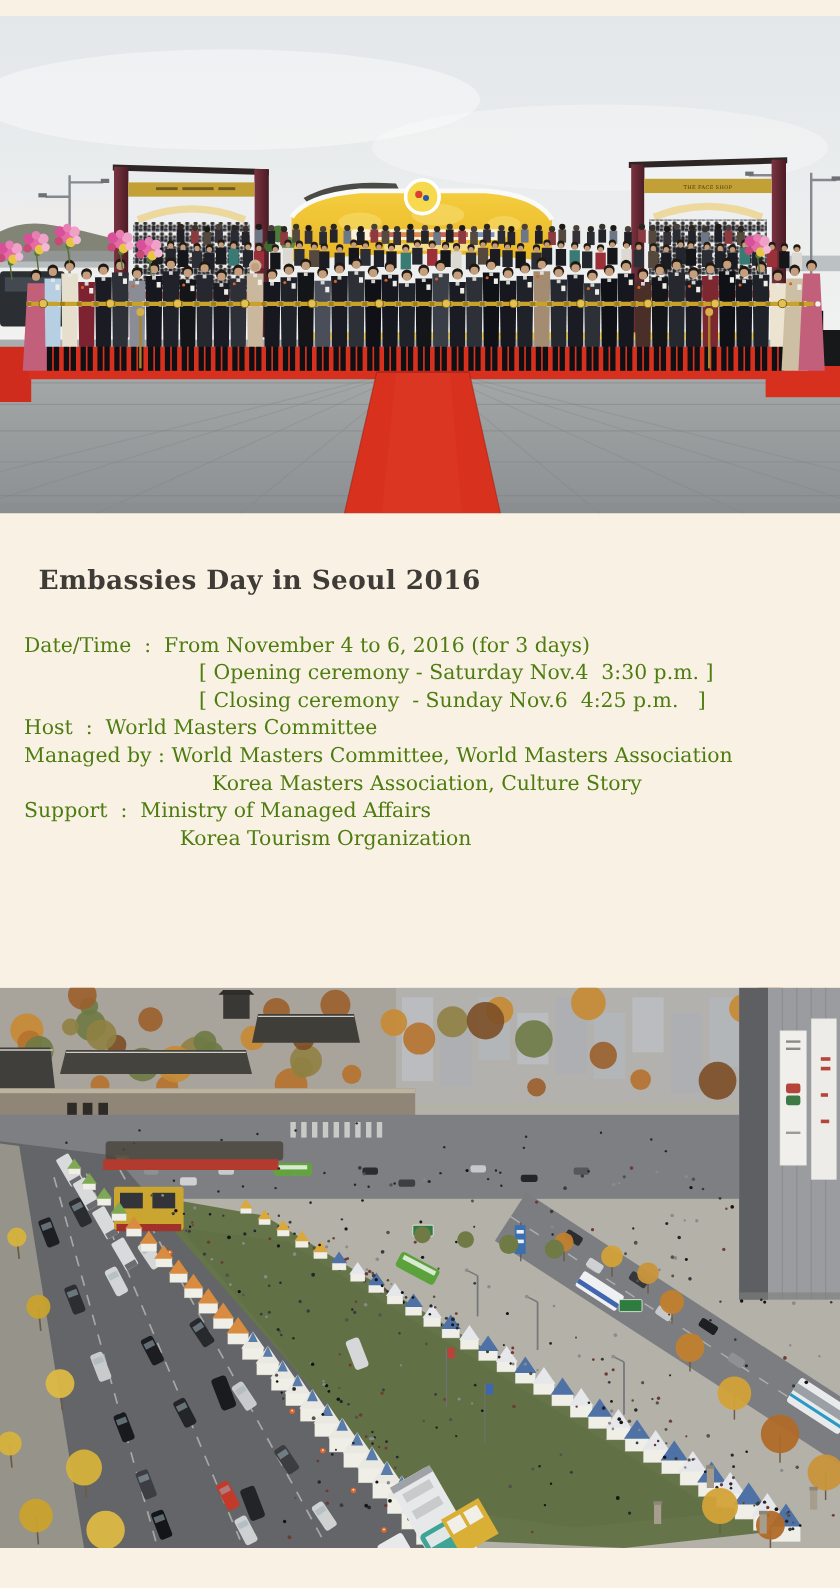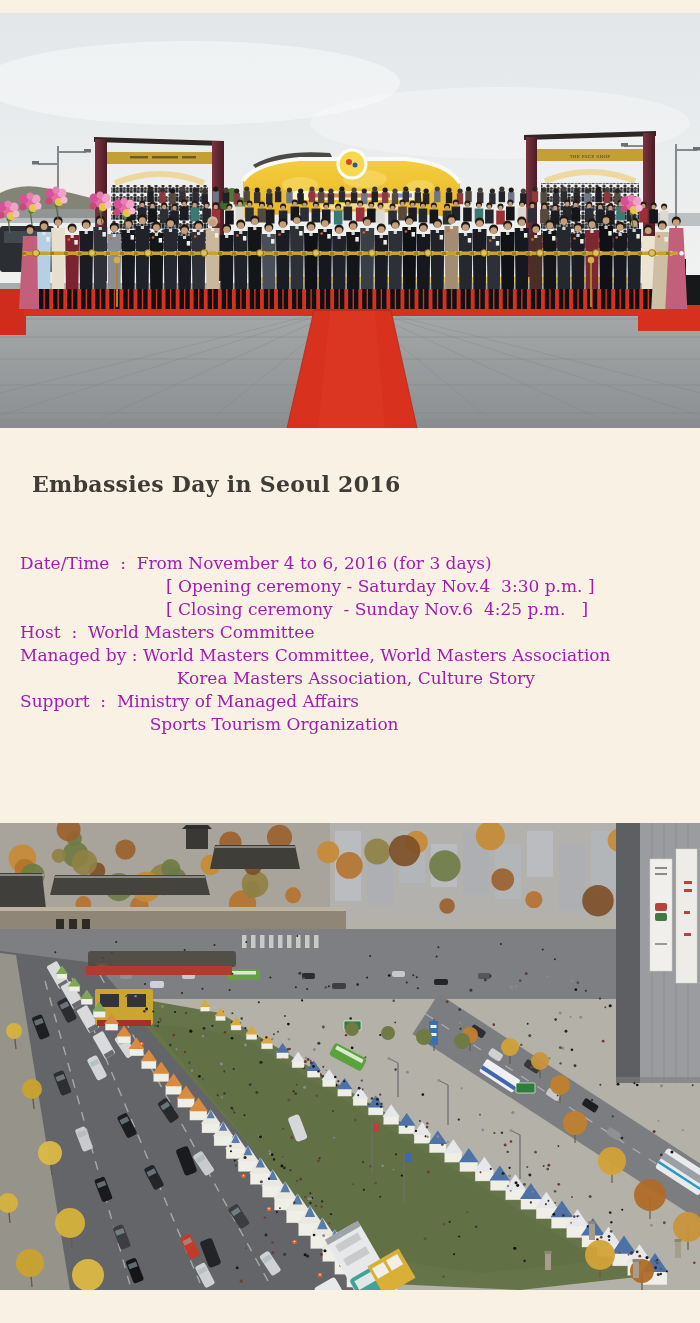--- a/index.html
+++ b/index.html
@@ -6,21 +6,21 @@
   body{width:700px;height:1323px;background:#f9f2e4;overflow:hidden;
        font-family:"DejaVu Serif","Liberation Serif",serif;position:relative;}
   .page{position:absolute;inset:0;}
   figure{margin:0;}
   .photo{position:absolute;left:0;width:700px;overflow:hidden;}
   .photo svg{display:block;width:100%;height:100%;}
   .photo-top{top:13px;height:415px;}
   .photo-bottom{top:823px;height:467px;}
   .title{position:absolute;top:459px;left:20px;margin:12px;
          font-size:22px;font-weight:bold;color:#3f3b37;letter-spacing:.3px;}
-  .details{position:absolute;top:527px;left:20px;color:#a21caf;margin-top:25px;}
+  .details{position:absolute;top:527px;left:20px;color:#4d7c0f;}
   .detail-line{white-space:pre;font-size:17px;line-height:23px;}
 </style>
 </head>
 <body>
 
 <div class="page">
 
   <figure class="photo photo-top" aria-label="Ribbon-cutting opening ceremony on a red carpet at Gwanghwamun Square with dignitaries, yellow stage banner and two large screens">
     <svg id="ceremony-svg" viewBox="0 0 700 415" preserveAspectRatio="none">
       <defs>
@@ -888,21 +888,21 @@
   <h1 class="title">Embassies Day in Seoul 2016</h1>
 
   <div class="details">
     <div class="detail-line">Date/Time  :  From November 4 to 6, 2016 (for 3 days)</div>
     <div class="detail-line">                           [ Opening ceremony - Saturday Nov.4  3:30 p.m. ]</div>
     <div class="detail-line">                           [ Closing ceremony  - Sunday Nov.6  4:25 p.m.   ]</div>
     <div class="detail-line">Host  :  World Masters Committee</div>
     <div class="detail-line">Managed by : World Masters Committee, World Masters Association</div>
     <div class="detail-line">                             Korea Masters Association, Culture Story</div>
     <div class="detail-line">Support  :  Ministry of Managed Affairs</div>
-    <div class="detail-line">                        Sports Tourism Organization</div>
+    <div class="detail-line">                        Korea Tourism Organization</div>
   </div>
 
   <figure class="photo photo-bottom" aria-label="Aerial view of Embassies Day festival tent rows on the lawn of Gwanghwamun Square with Gyeongbokgung palace, road traffic and crowds">
     <svg id="aerial-svg" viewBox="0 0 700 467" preserveAspectRatio="none">
 
       <rect x="0" y="90" width="700" height="377" fill="#b4b1a8"></rect>
 
       <rect x="0" y="0" width="700" height="96" fill="#a8a49c"></rect>
       <g id="a-topband">
           <rect x="335" y="8" width="26" height="70" fill="#b3b5b8"></rect>

